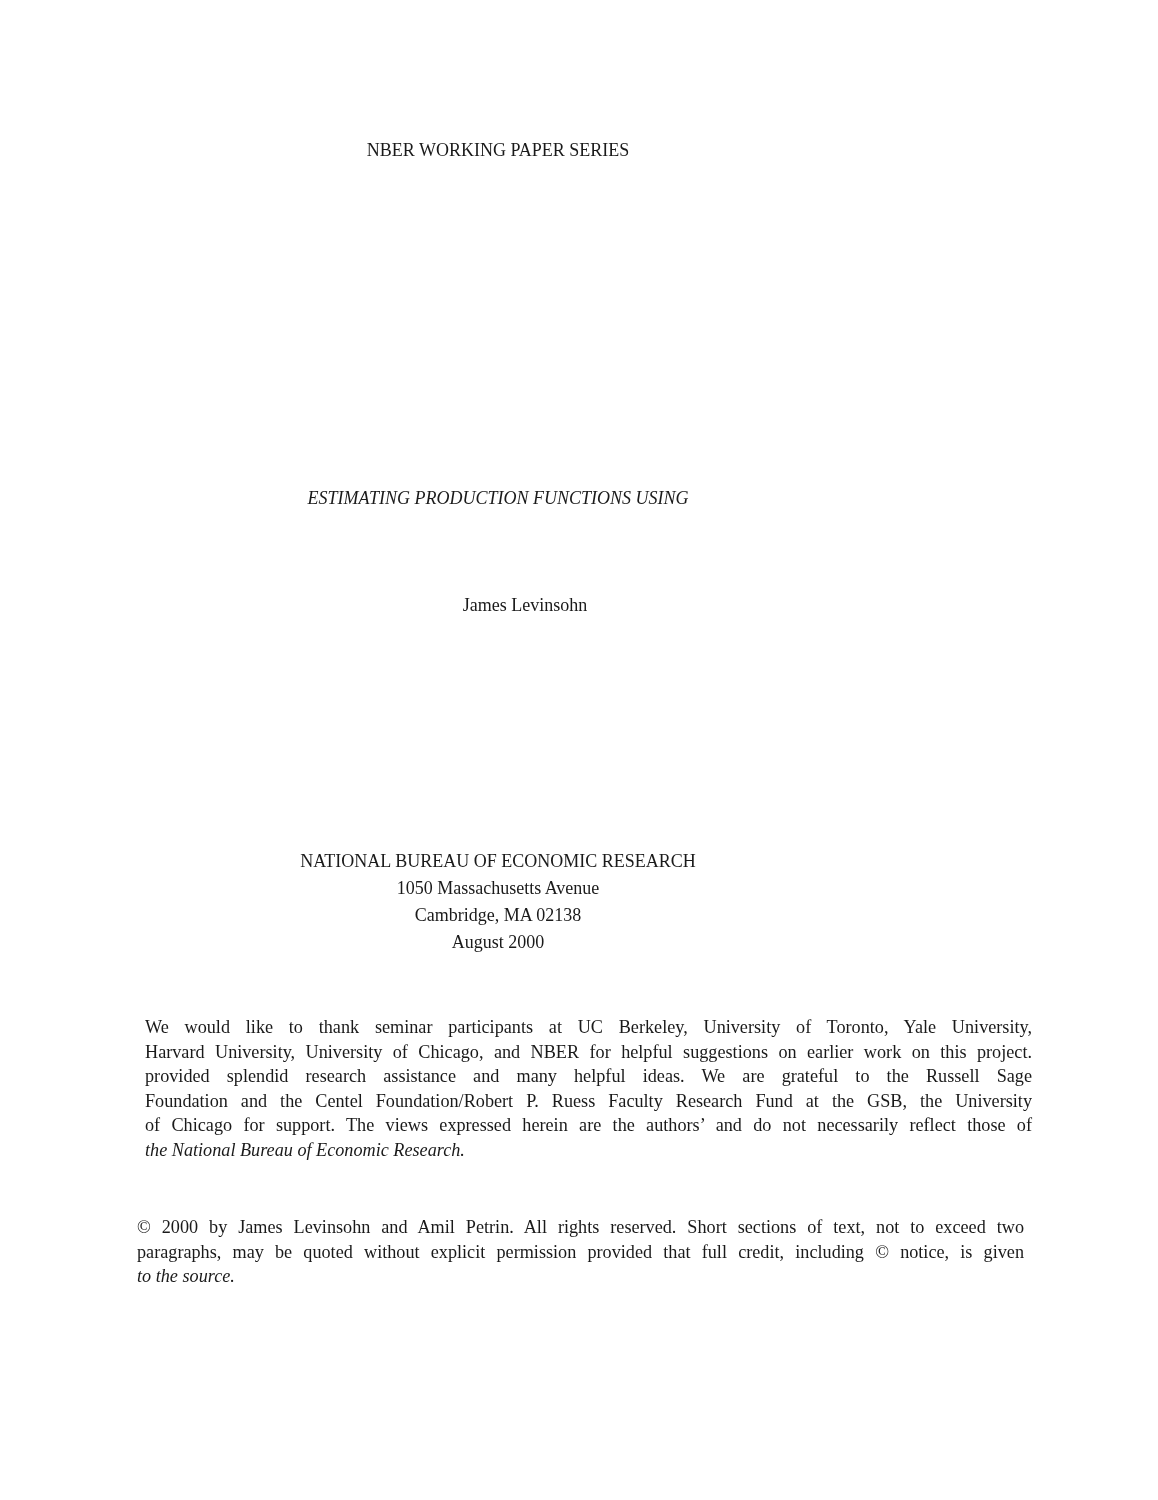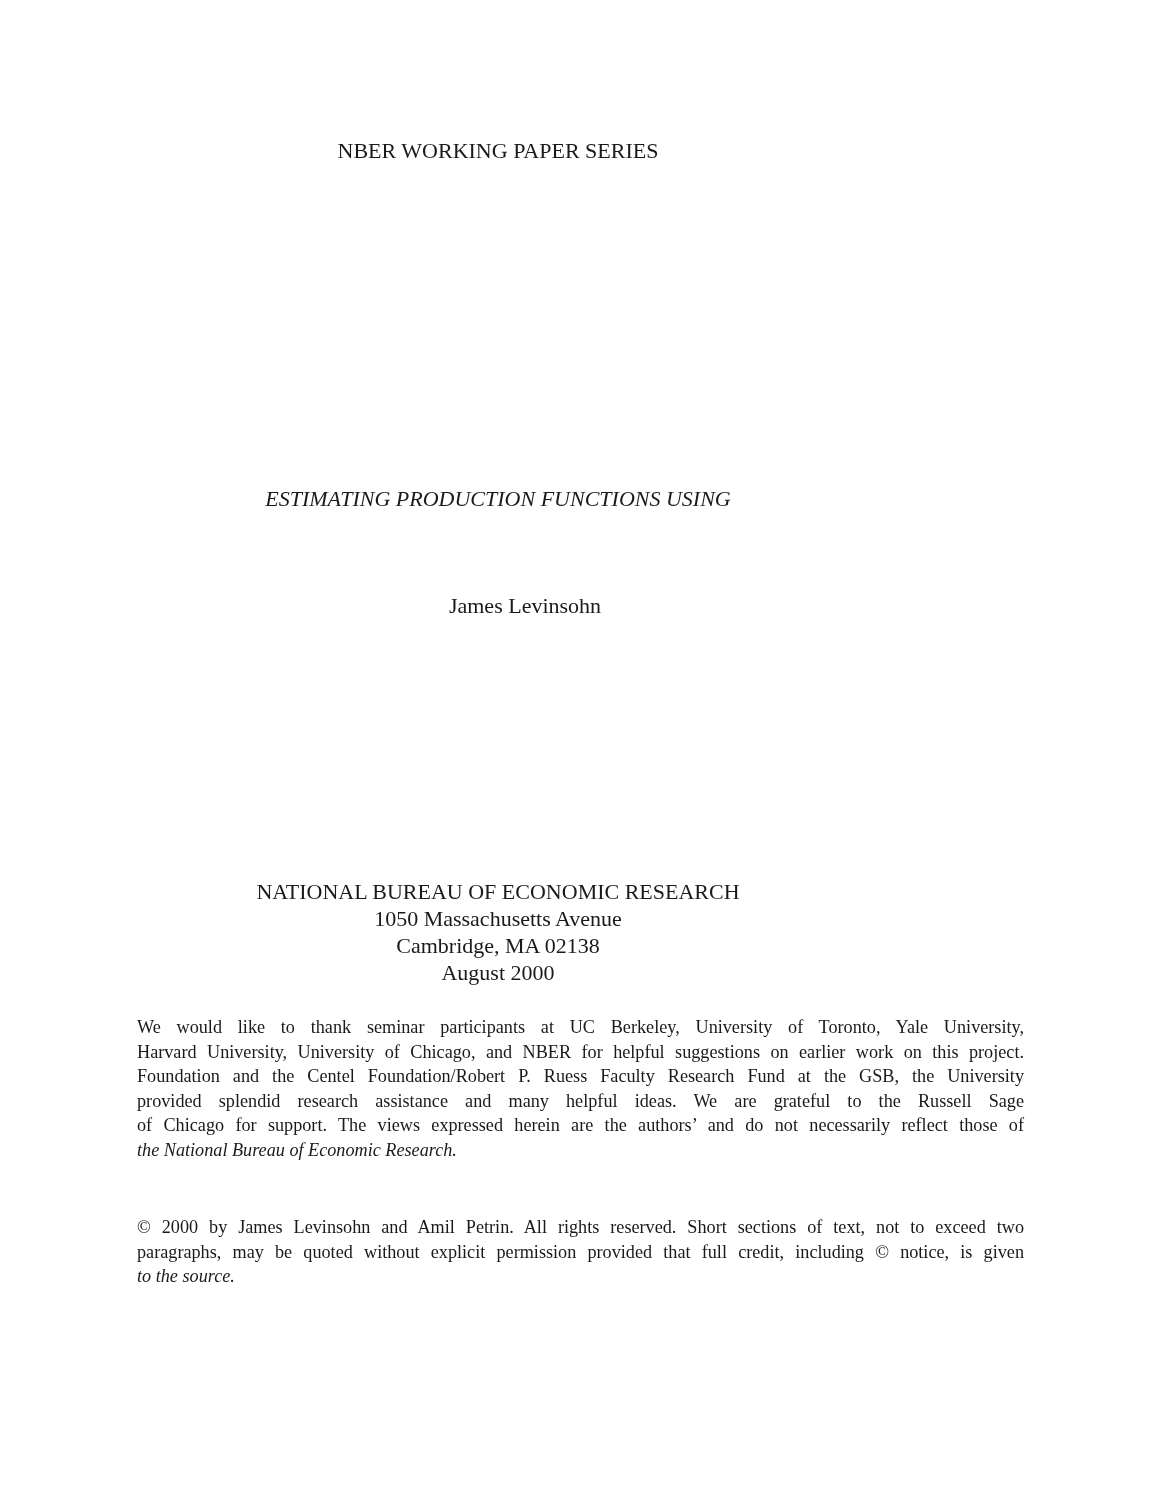--- a/index.html
+++ b/index.html
@@ -13,53 +13,53 @@
       position: relative;
       overflow: hidden;
       font-family: "Liberation Serif", "DejaVu Serif", serif;
       color: #1a1a1a;
     }
     .center-block {
       position: absolute;
       left: 0;
       width: 996px;
       text-align: center;
-      font-size: 22px;
+      font-size: 18px;
       line-height: 27px;
     }
     .center-block .line {
       display: block;
       white-space: nowrap;
     }
     .series { top: 137px; }
     .title { top: 485px; font-style: italic; }
     .authors { top: 592px; padding-left: 27px; }
     .wp { top: 701px; }
-    .org { top: 878px; }
+    .org { top: 848px; }
 
     .para {
       position: absolute;
       left: 137px;
       width: 887px;
       font-size: 18.2px;
       line-height: 24.6px;
     }
     .para .jline {
       display: block;
       text-align: justify;
       text-align-last: justify;
       white-space: nowrap;
       height: 24.6px;
     }
     .para .jline.last {
       text-align: left;
       text-align-last: left;
       font-style: italic;
     }
-    .ack { top: 1015px; }
+    .ack { top: 1015px; margin-left: 8px; }
     .copyright { top: 1215px; }
   </style>
 </head>
 <body>
 
 <div class="center-block series">
   <span class="line">NBER WORKING PAPER SERIES</span>
 </div>
 
 <div class="center-block title">
@@ -76,22 +76,22 @@
 <div class="center-block org">
   <span class="line">NATIONAL BUREAU OF ECONOMIC RESEARCH</span>
   <span class="line">1050 Massachusetts Avenue</span>
   <span class="line">Cambridge, MA 02138</span>
   <span class="line">August 2000</span>
 </div>
 
 <div class="para ack">
   <span class="jline">We would like to thank seminar participants at UC Berkeley, University of Toronto, Yale University,</span>
   <span class="jline">Harvard University, University of Chicago, and NBER for helpful suggestions on earlier work on this project.</span>
+  <span class="jline">provided splendid research assistance and many helpful ideas.  We are grateful to the Russell Sage</span>
   <span class="jline">Foundation and the Centel Foundation/Robert P. Ruess Faculty Research Fund at the GSB, the University</span>
-  <span class="jline">provided splendid research assistance and many helpful ideas.  We are grateful to the Russell Sage</span>
   <span class="jline">of Chicago for support.  The views expressed herein are the authors’ and do not necessarily reflect those of</span>
   <span class="jline last">the National Bureau of Economic Research.</span>
 </div>
 
 <div class="para copyright">
   <span class="jline">© 2000 by James Levinsohn and Amil Petrin.   All rights reserved.  Short sections of text, not to exceed two</span>
   <span class="jline">paragraphs,  may be quoted without explicit permission provided that full credit, including © notice, is given</span>
   <span class="jline last">to the source.</span>
 </div>
 

